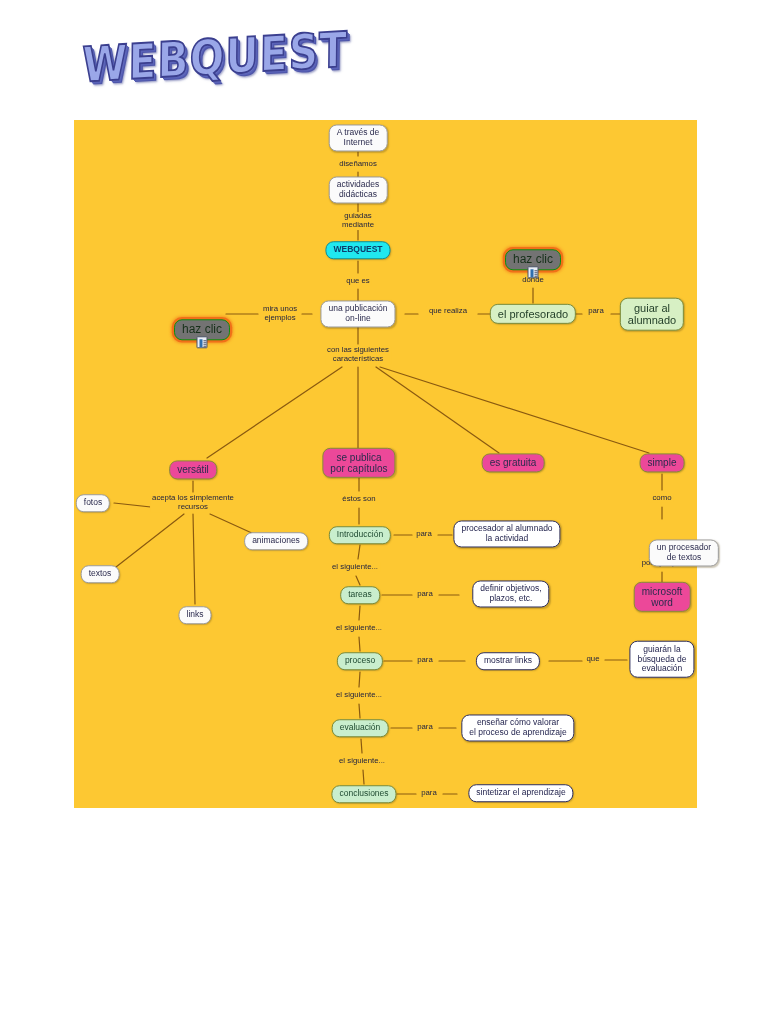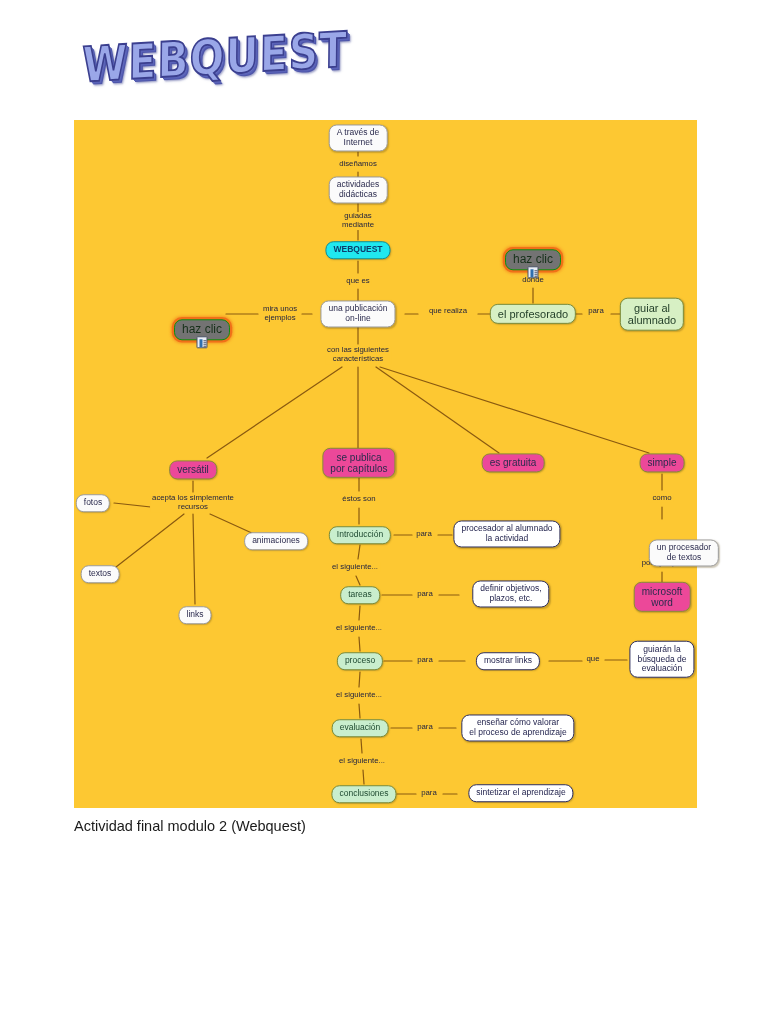--- a/index.html
+++ b/index.html
@@ -437,16 +437,15 @@
     </div>
     <div class="elabel" style="left:588px; top:378px;">
       <span>como</span>
     </div>
     <div class="elabel" style="left:588px; top:443px;">
       <span>por ejemplo</span>
     </div>
   </div>
 
   <div id="doc-body">
-    <p id="doc-heading">Actividad final modulo 2 (Webquest)</p>
   </div>
 
 </div>
 
 </body></html>

